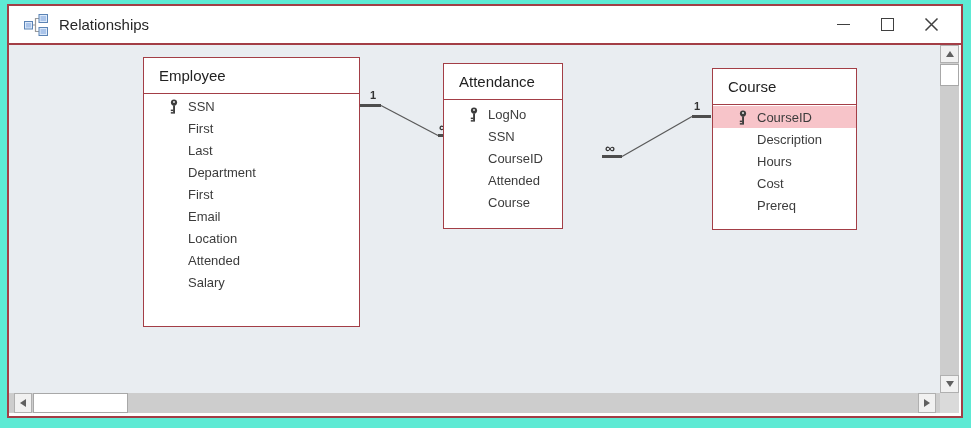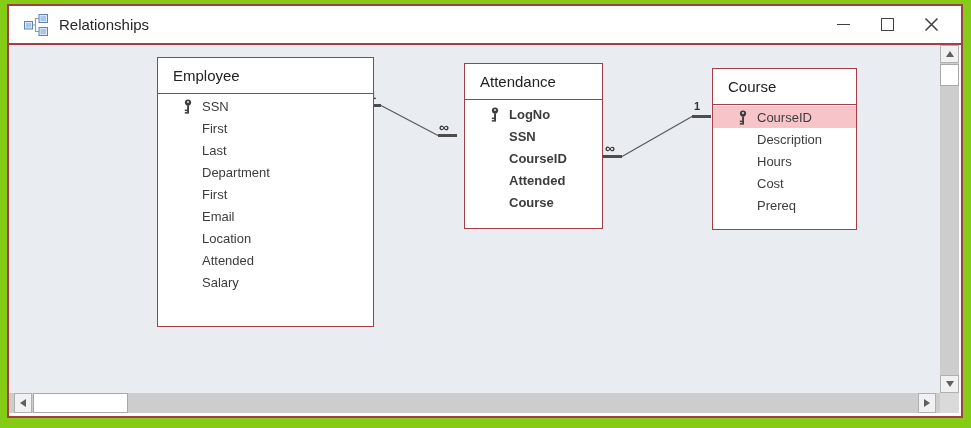--- a/index.html
+++ b/index.html
@@ -1,18 +1,18 @@
 <!DOCTYPE html>
 <html><head>
 <meta charset="utf-8">
 <style>
   * { margin:0; padding:0; box-sizing:border-box; }
   html,body { background:#f0f0f0; }
   body { font-family:"Liberation Sans","DejaVu Sans",sans-serif; }
-  .stage { position:relative; width:971px; height:428px; background:#84cc16; overflow:hidden; }
+  .stage { position:relative; width:971px; height:428px; background:#5eead4; overflow:hidden; }
 
   
   .window-frame { position:absolute; left:7px; top:4px; width:956px; height:414px;
                   background:#fff; border:2px solid #a33e46; }
 
   
   .titlebar { position:absolute; left:9px; top:6px; width:952px; height:39px;
               background:#fff; border-bottom:2px solid #a33e46;
               display:flex; align-items:center; }
   .titlebar-icon { margin-left:14px; width:26px; height:24px; display:inline-block; }
@@ -31,21 +31,21 @@
   
   .card-label { position:absolute; font-weight:bold; color:#333; text-align:center; line-height:1; }
   .card-one { font-size:11px; width:16px; }
   .card-inf { font-size:14px; width:20px; }
 
   
   .tbl { position:absolute; background:#fff; border:1px solid #a33e46; }
   .tbl-header { height:36px; display:flex; align-items:center; padding-left:15px;
                 font-size:15px; color:#222; border-bottom:1px solid #a33e46; background:#fff; }
   .tbl-fields { padding-top:1px; }
-  .tbl-fields.pad3 { padding-top:3px;font-weight:bold; }
+  .tbl-fields.pad3 { padding-top:3px; }
   .frow { height:22px; display:flex; align-items:center; padding-left:24px;
           font-size:13px; color:#3c3c3c; white-space:nowrap; }
   .frow.selected { background:#f7c4c9; }
   .keyslot { width:12px; margin-right:8px; display:inline-flex; align-items:center; justify-content:center; }
   .flabel { display:inline-block; }
 
   
   .vscroll { position:absolute; left:940px; top:45px; width:19px; height:348px; background:#cdcdcd; }
   .hscroll { position:absolute; left:9px;  top:393px; width:931px; height:20px; background:#cdcdcd; }
   .sb-btn { position:absolute; background:#f1f1f1; border:1px solid #b0b0b0;
@@ -114,21 +114,21 @@
       <path d="M622 156.5 L692 116.5" stroke="#5a5a5a" stroke-width="1.3" fill="none"></path>
       <path d="M692 116.5 H711" stroke="#4d4d4d" stroke-width="3" fill="none"></path>
     </g>
   </svg>
 
   <span class="card-label card-one" style="left:365px; top:90px;">1</span>
   <span class="card-label card-inf" style="left:434px; top:120px;">∞</span>
   <span class="card-label card-inf" style="left:600px; top:141px;">∞</span>
   <span class="card-label card-one" style="left:689px; top:101px;">1</span>
 
-  <div class="tbl" style="left:157px; top:57px; width:217px; height:270px;">
+  <div class="tbl" style="left:143px; top:57px; width:217px; height:270px;">
     <div class="tbl-header">Employee</div>
     <div class="tbl-fields">
       <div class="frow">
         <span class="keyslot">
           <svg width="10" height="15" viewBox="0 0 10 15">
               <circle cx="5" cy="3.6" r="3.1" fill="#3d3d3d"></circle>
               <circle cx="5" cy="3" r="1" fill="#e9e9e9"></circle>
               <rect x="4.1" y="6.4" width="1.9" height="8.2" fill="#3d3d3d"></rect>
               <rect x="1.8" y="10.6" width="2.5" height="1.5" fill="#3d3d3d"></rect>
               <rect x="1.8" y="13.1" width="2.5" height="1.5" fill="#3d3d3d"></rect>
@@ -164,21 +164,21 @@
           <span class="keyslot"></span>
           <span class="flabel">Attended</span>
         </div>
       <div class="frow">
           <span class="keyslot"></span>
           <span class="flabel">Salary</span>
         </div>
     </div>
   </div>
 
-  <div class="tbl" style="left:464px; top:63px; width:139px; height:166px;">
+  <div class="tbl" style="left:443px; top:63px; width:120px; height:166px;">
     <div class="tbl-header">Attendance</div>
     <div class="tbl-fields pad3">
       <div class="frow">
         <span class="keyslot">
           <svg width="10" height="15" viewBox="0 0 10 15">
               <circle cx="5" cy="3.6" r="3.1" fill="#3d3d3d"></circle>
               <circle cx="5" cy="3" r="1" fill="#e9e9e9"></circle>
               <rect x="4.1" y="6.4" width="1.9" height="8.2" fill="#3d3d3d"></rect>
               <rect x="1.8" y="10.6" width="2.5" height="1.5" fill="#3d3d3d"></rect>
               <rect x="1.8" y="13.1" width="2.5" height="1.5" fill="#3d3d3d"></rect>

